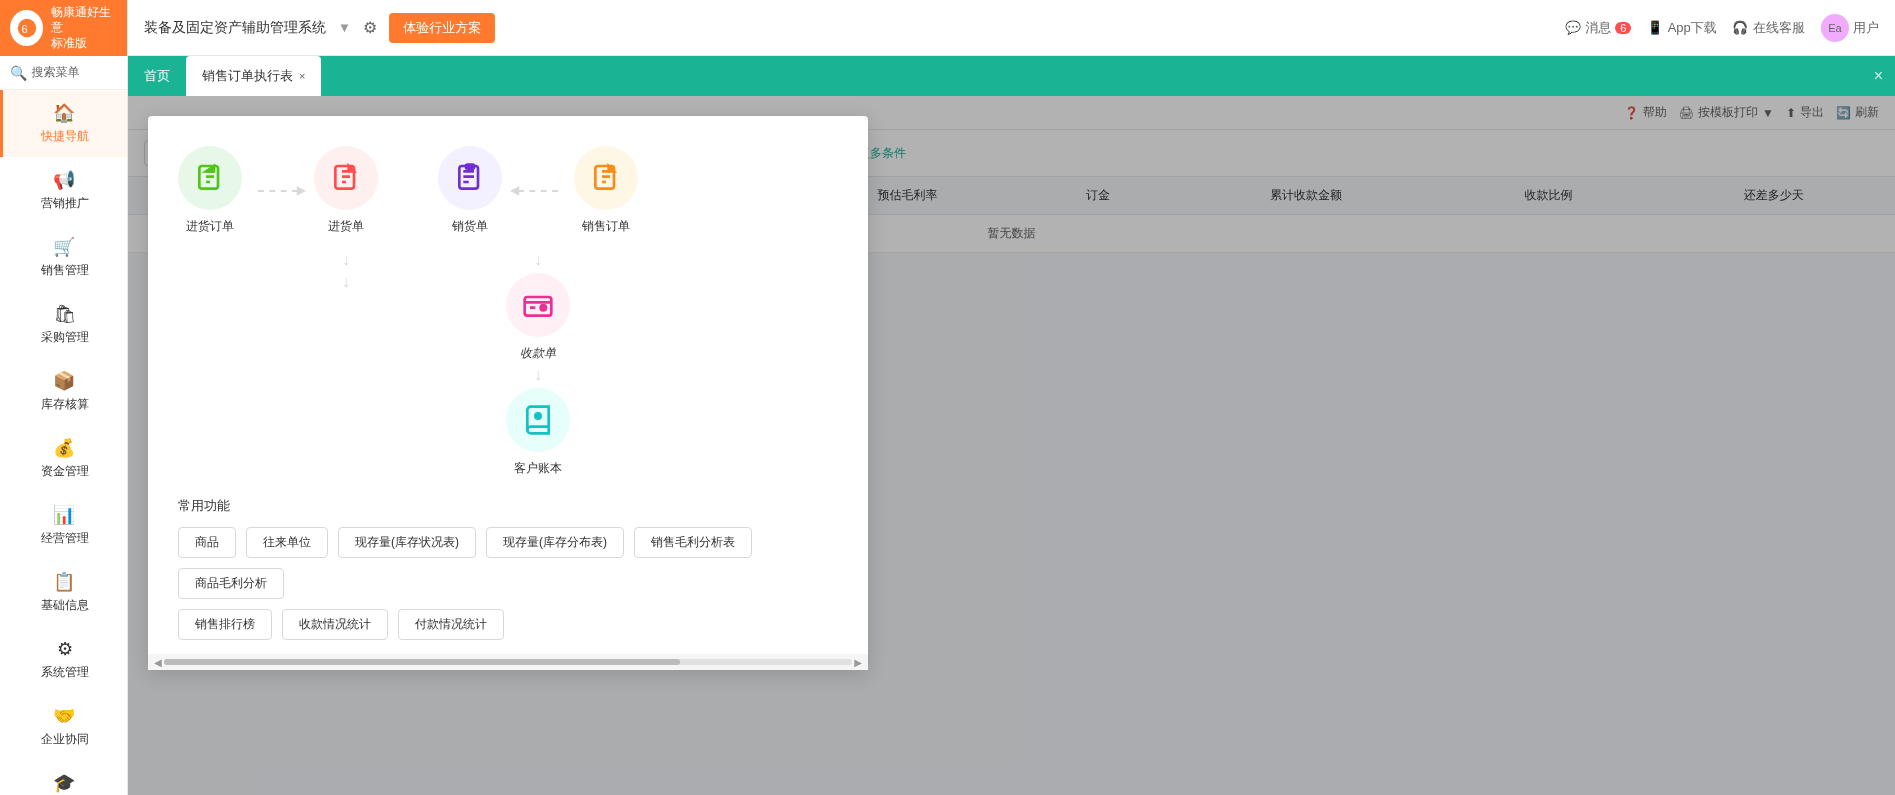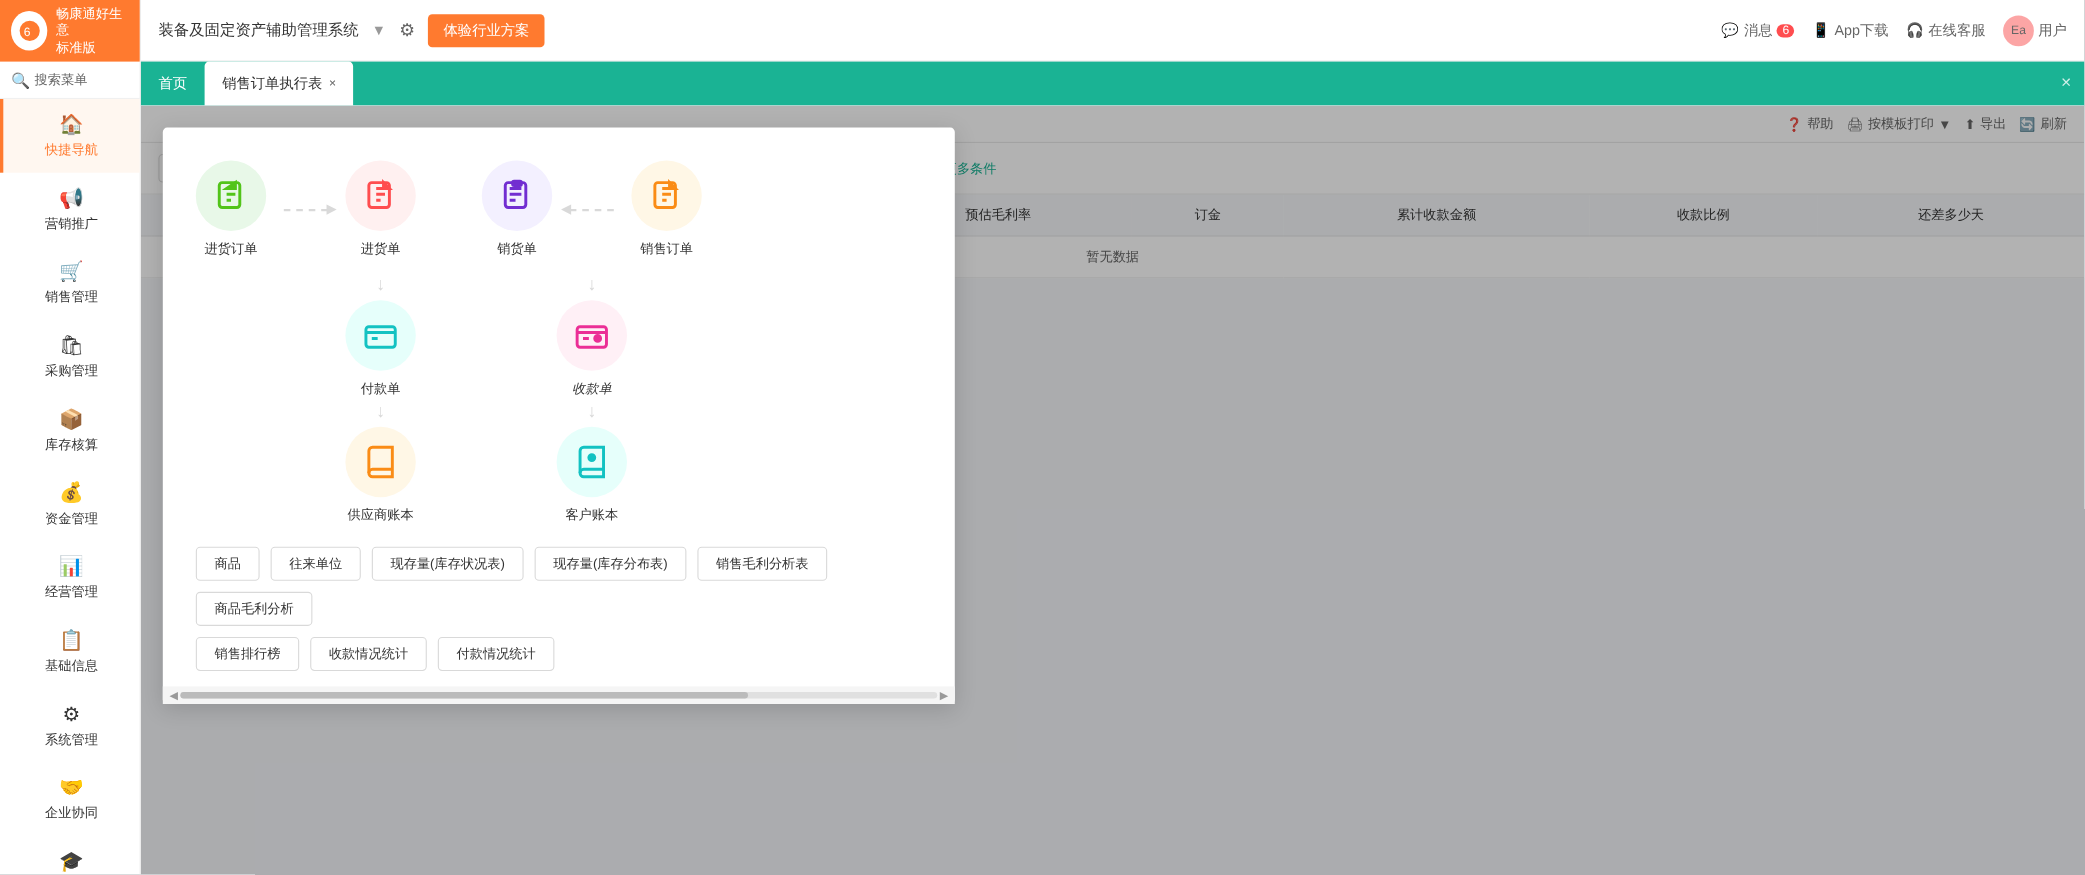--- a/index.html
+++ b/index.html
@@ -26,21 +26,21 @@
 
     
     .top-header { height: 56px; background: #fff; display: flex; align-items: center; padding: 11px 16px; border-bottom: 1px solid #e8e8e8; gap: 12px; }
     .system-title { font-size: 14px; color: #333; font-weight: 500; }
     .header-dropdown-icon { color: #999; cursor: pointer; }
     .header-gear { color: #666; cursor: pointer; font-size: 16px; }
     .experience-btn { background: #ff7a2f; color: #fff; border: none; padding: 6px 14px; border-radius: 4px; cursor: pointer; font-size: 13px; }
     .header-right { margin-left: auto; display: flex; align-items: center; gap: 16px; color: #666; font-size: 13px; }
     .header-right-item { display: flex; align-items: center; gap: 4px; cursor: pointer; }
     .badge { background: #ff4d4f; color: #fff; border-radius: 10px; padding: 0 5px; font-size: 11px; min-width: 16px; text-align: center; }
-    .user-avatar { width: 28px; height: 28px; background: #fca5a5; border-radius: 50%; display: flex; align-items: center; justify-content: center; font-size: 12px; color: #666; }
+    .user-avatar { width: 28px; height: 28px; background: #f0abfc; border-radius: 50%; display: flex; align-items: center; justify-content: center; font-size: 12px; color: #666; }
 
     
     .tab-bar { height: 40px; background: #1ab394; display: flex; align-items: center; padding: 0 0; }
     .tab-item { padding: 0 16px; height: 40px; display: flex; align-items: center; cursor: pointer; font-size: 13px; color: rgba(255,255,255,0.8); }
     .tab-item.home { color: #fff; font-weight: 500; }
     .tab-item.active { background: #fff; color: #333; border-radius: 4px 4px 0 0; }
     .tab-close { margin-left: 6px; color: #666; font-size: 11px; cursor: pointer; }
     .tab-bar-close { margin-left: auto; margin-right: 12px; color: rgba(255,255,255,0.8); cursor: pointer; font-size: 16px; }
 
     
@@ -312,55 +312,29 @@
               </div>
 
               <div style="display:flex; flex-direction: row; gap:16px; margin-bottom:4px;">
                 <div style="width:64px;"></div>
                 <div style="width:40px;"></div>
                 <div style="width:64px; display:flex; justify-content:center;">
                   <span style="color:#d9d9d9; font-size:16px;">↓</span>
                 </div>
               </div>
 
-              <div style="display:flex; align-items:center; gap:16px; margin-bottom:4px;">
-                <div style="width:64px;"></div>
-                <div style="width:40px;"></div>
-                <div class="flow-node">
-                  <div class="flow-circle teal">
-                    <svg width="32" height="32" viewBox="0 0 24 24" fill="none" stroke="#13c2c2" stroke-width="2">
-                        <rect x="2" y="6" width="20" height="14" rx="2"></rect>
-                        <path d="M2 10h20M6 14h4"></path>
-                      </svg>
-                  </div>
-                  <span class="flow-label">付款单</span>
-                </div>
-              </div>
 
               <div style="display:flex; flex-direction: row; gap:16px; margin-bottom:4px;">
                 <div style="width:64px;"></div>
                 <div style="width:40px;"></div>
                 <div style="width:64px; display:flex; justify-content:center;">
                   <span style="color:#d9d9d9; font-size:16px;">↓</span>
                 </div>
               </div>
 
-              <div style="display:flex; align-items:center; gap:16px;">
-                <div style="width:64px;"></div>
-                <div style="width:40px;"></div>
-                <div class="flow-node">
-                  <div class="flow-circle orange">
-                    <svg width="32" height="32" viewBox="0 0 24 24" fill="none" stroke="#fa8c16" stroke-width="2">
-                        <path d="M4 19.5A2.5 2.5 0 0 1 6.5 17H20"></path>
-                        <path d="M6.5 2H20v20H6.5A2.5 2.5 0 0 1 4 19.5v-15A2.5 2.5 0 0 1 6.5 2z"></path>
-                      </svg>
-                  </div>
-                  <span class="flow-label">供应商账本</span>
-                </div>
-              </div>
             </div>
 
             <div style="width: 60px;"></div>
 
             <div style="display: flex; flex-direction: column; align-items: center; gap: 0;">
 
               <div style="display: flex; align-items: center; gap: 16px; margin-bottom: 16px;">
 
                 <div class="flow-node">
                   <div class="flow-circle purple">
@@ -425,20 +399,21 @@
                         <circle cx="12" cy="9" r="2" fill="#13c2c2"></circle>
                       </svg>
                   </div>
                   <span class="flow-label">客户账本</span>
                 </div>
               </div>
             </div>
           </div>
 
           <div class="common-functions">
+            <div class="common-title">常用功能</div>
             <div class="func-buttons">
               <button class="func-btn">商品</button>
               <button class="func-btn">往来单位</button>
               <button class="func-btn">现存量(库存状况表)</button>
               <button class="func-btn">现存量(库存分布表)</button>
               <button class="func-btn">销售毛利分析表</button>
               <button class="func-btn">商品毛利分析</button>
             </div>
             <div class="func-buttons" style="margin-top: 10px;">
               <button class="func-btn">销售排行榜</button>

